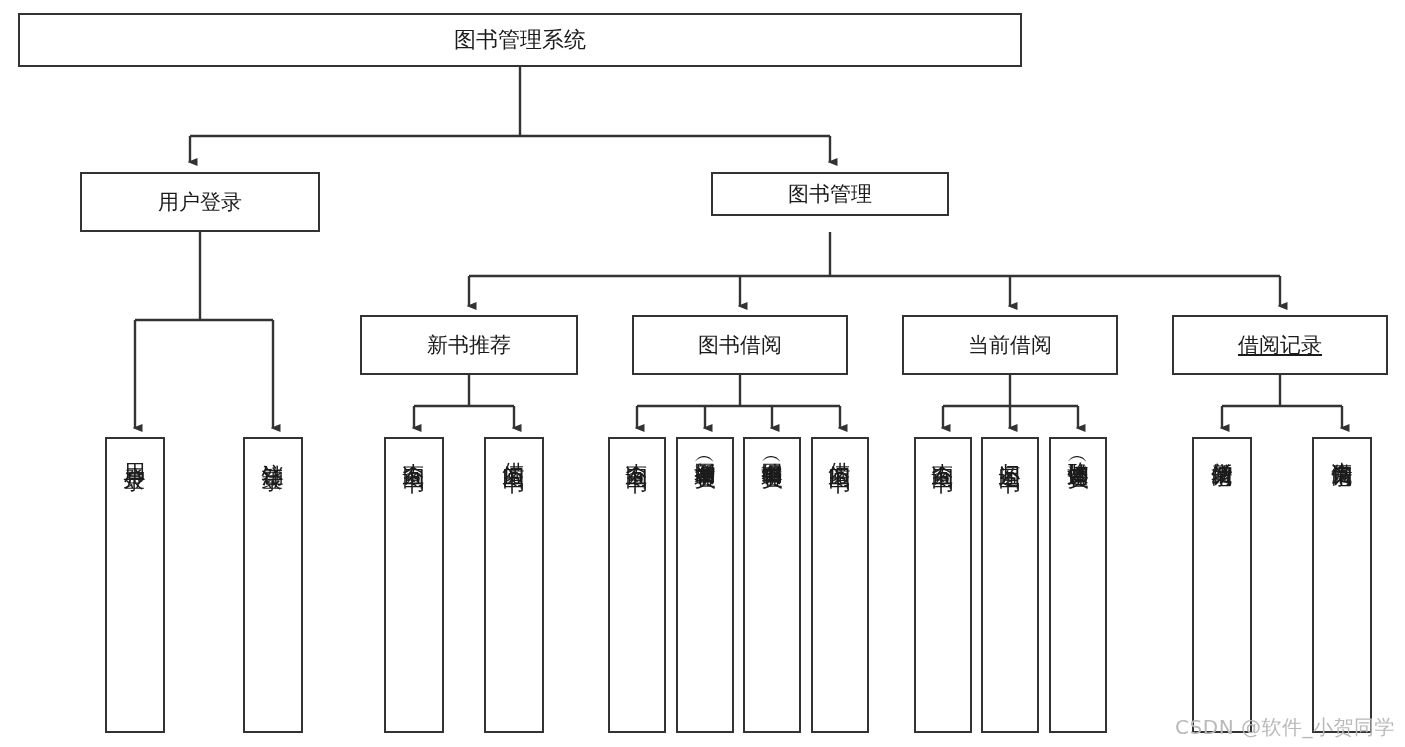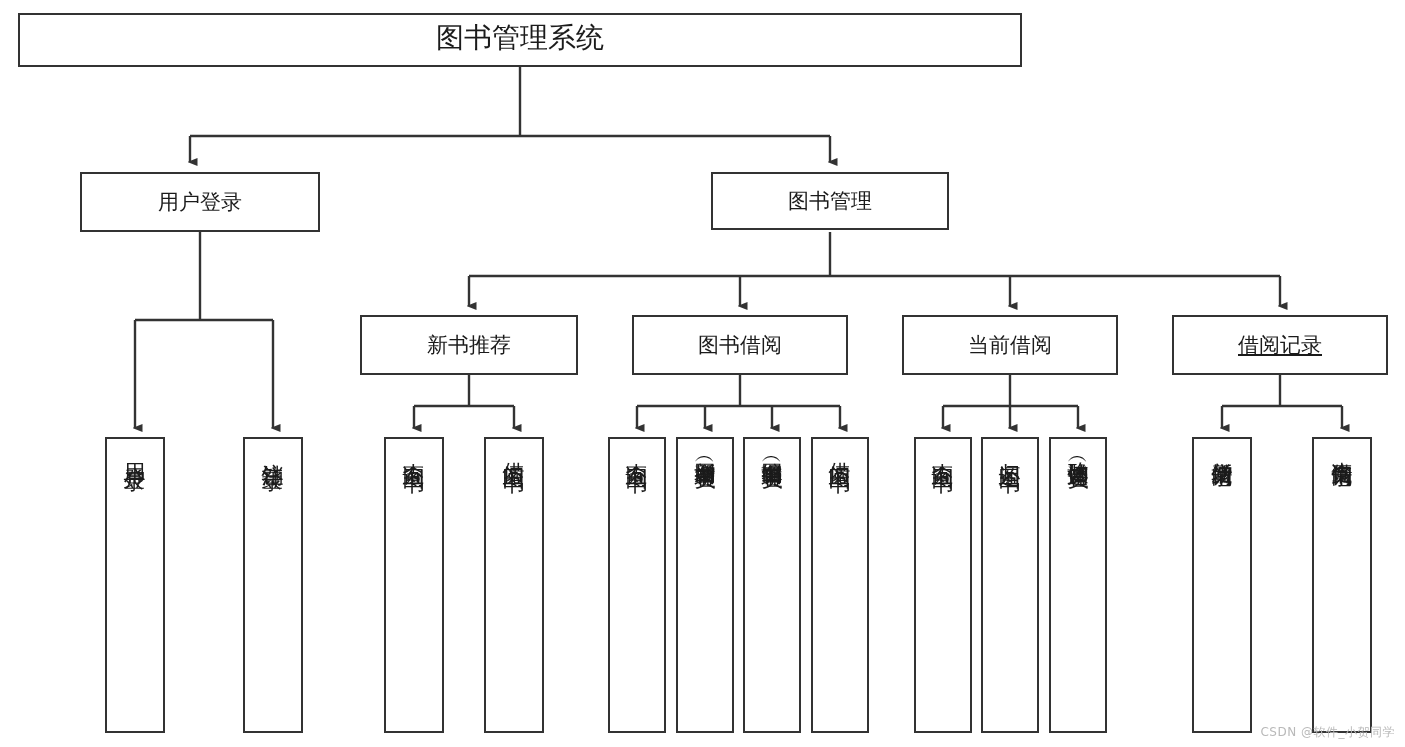--- a/index.html
+++ b/index.html
@@ -24,42 +24,42 @@
     justify-content:center;
     color:#1b1b1b;
   }
   .node .lbl{
     display:block;
     text-align:center;
     line-height:1.18;
     white-space:nowrap;
   }
   .h-node .lbl{font-size:21px;}
-  .root .lbl{font-size:28px;font-family:Liberation Mono, monospace;}
+  .root .lbl{font-size:22px;}
 
   
   .leaf{
     align-items:flex-start;
     justify-content:center;
     padding-top:6px;
   }
   .leaf .lbl{
     writing-mode:vertical-rl;
     text-orientation:upright;
     font-size:22px;
     letter-spacing:3px;
     line-height:1.05;
     white-space:nowrap;
   }
   .leaf.tall-text .lbl{font-size:21px;letter-spacing:1px;}
 
   .watermark{
     position:absolute;
     right:10px;bottom:6px;
-    font-size:12px;
+    font-size:20px;
     color:#b9b9b9;
     letter-spacing:.5px;
     user-select:none;
     white-space:nowrap;
   }
 </style>
 </head>
 <body>
 
 <div id="canvas">
@@ -114,21 +114,21 @@
     </g>
   </svg>
 
   <div class="node root h-node" style="left:18px;top:13px;width:1004px;height:54px;">
     <span class="lbl">图书管理系统</span>
   </div>
 
   <div class="node h-node" style="left:80px;top:172px;width:240px;height:60px;">
     <span class="lbl">用户登录</span>
   </div>
-  <div class="node h-node" style="left:711px;top:172px;width:238px;height:58px;">
+  <div class="node h-node" style="left:711px;top:172px;width:238px;height:44px;">
     <span class="lbl">图书管理</span>
   </div>
 
   <div class="node h-node" style="left:360px;top:315px;width:218px;height:60px;">
     <span class="lbl">新书推荐</span>
   </div>
   <div class="node h-node" style="left:902px;top:315px;width:216px;height:60px;">
     <span class="lbl">当前借阅</span>
   </div>
   <div class="node h-node" style="left:632px;top:315px;width:216px;height:60px;">

